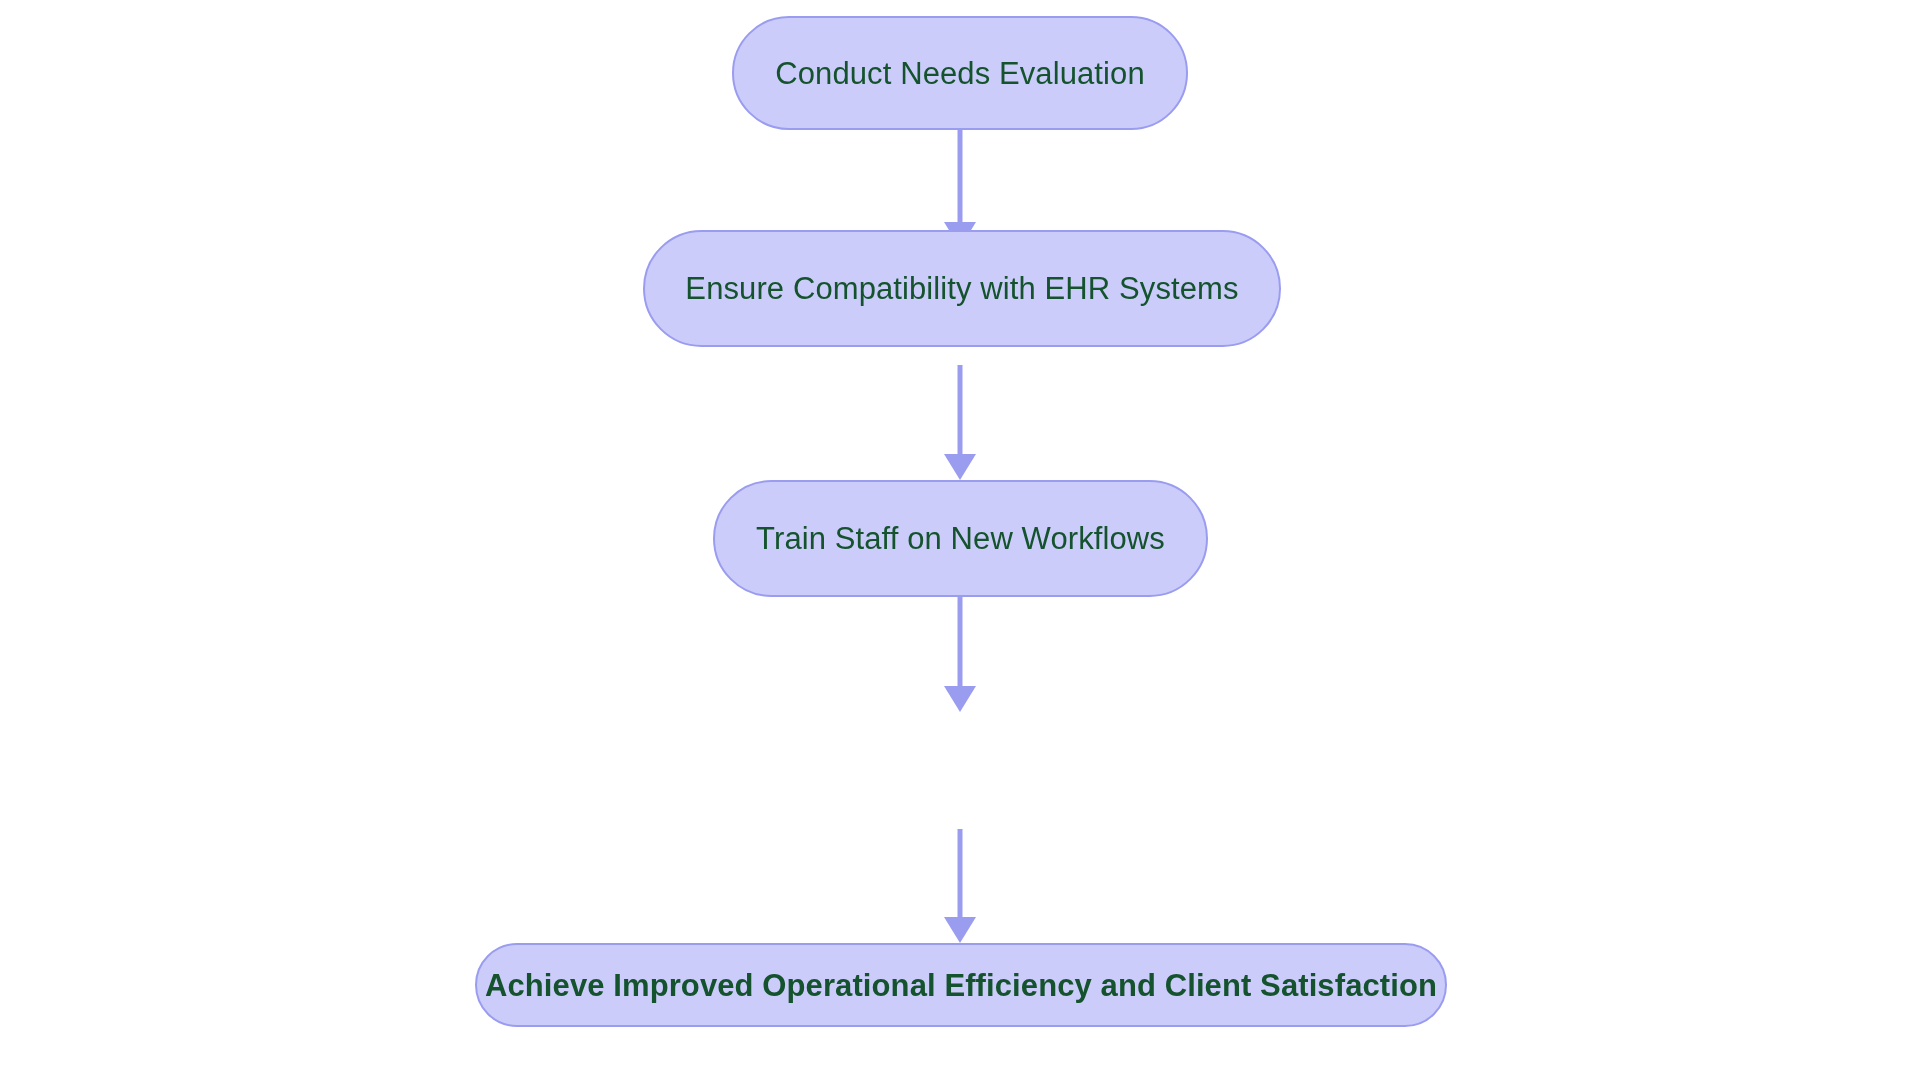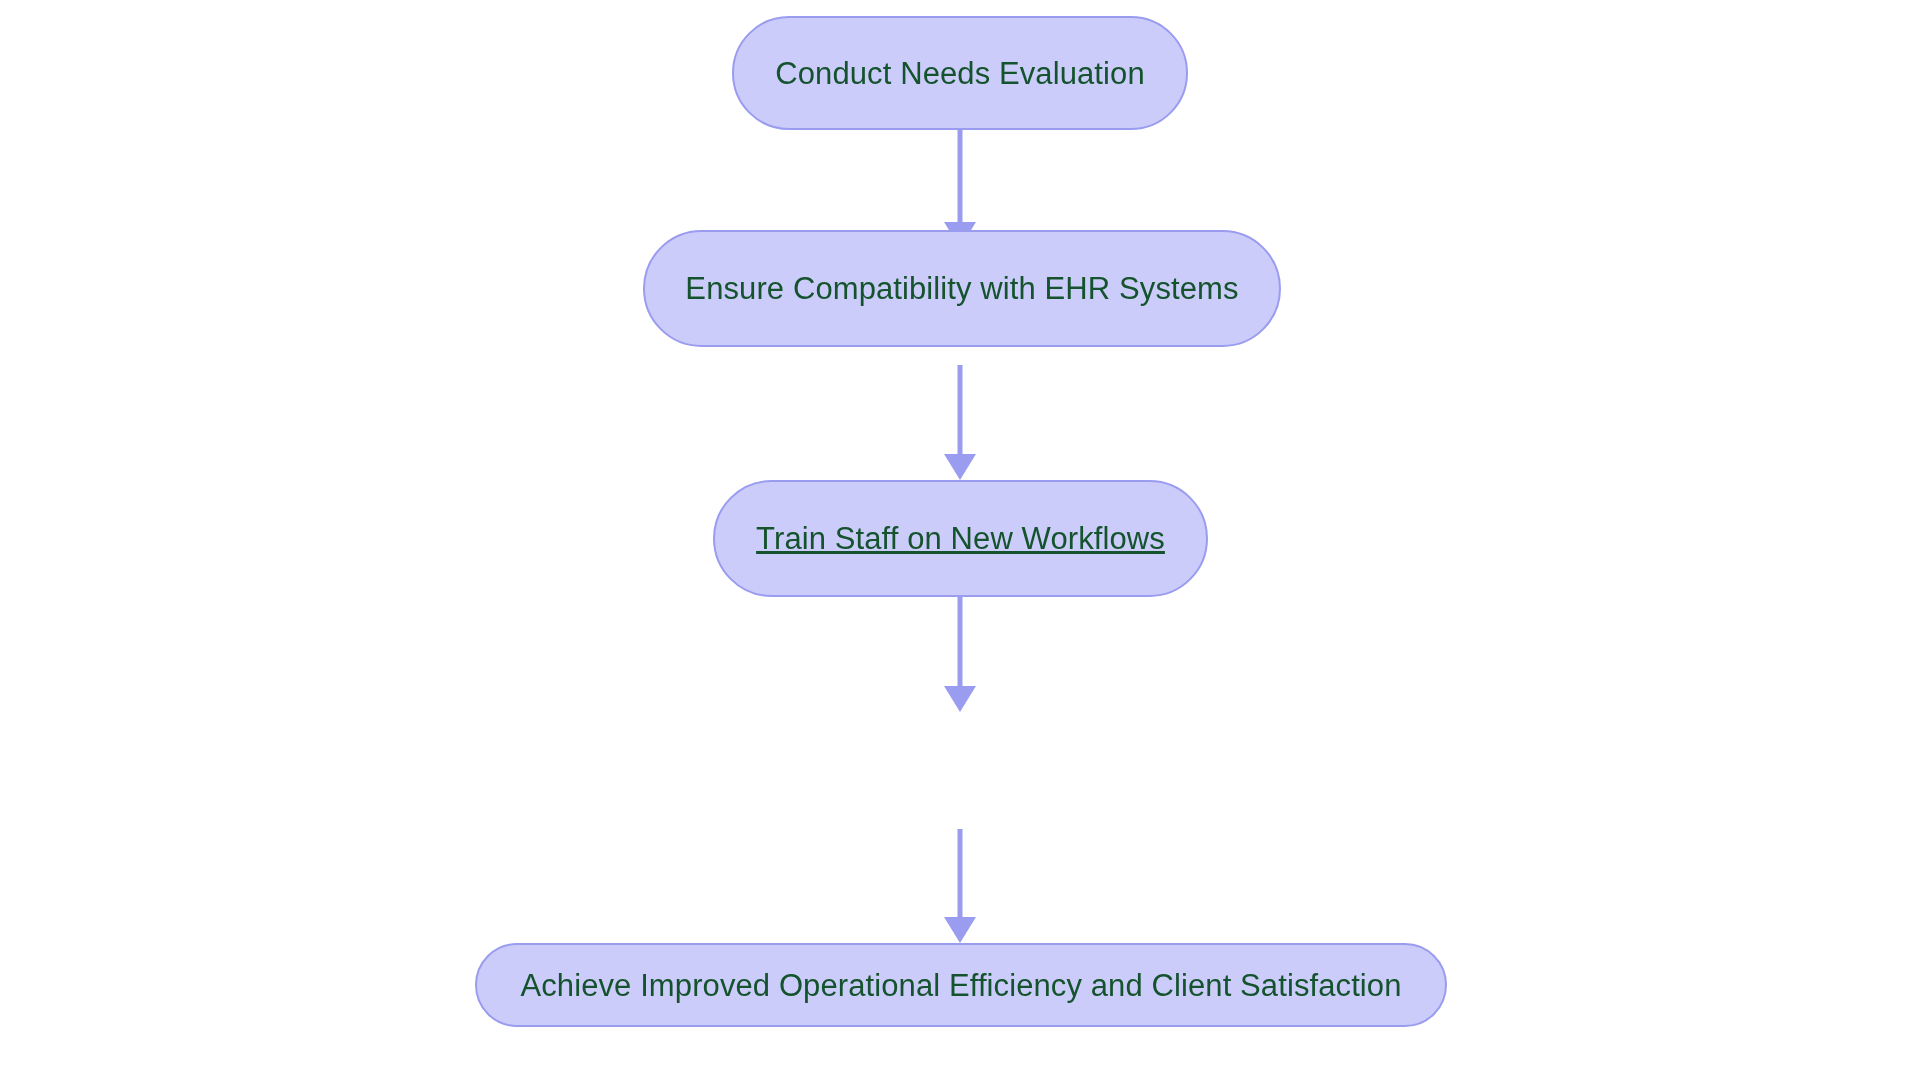--- a/index.html
+++ b/index.html
@@ -89,22 +89,22 @@
   </svg>
 
   <div class="flow-node" style="left:732px; top:16px; width:456px; height:114px;">
     <span class="flow-node-label">Conduct Needs Evaluation</span>
   </div>
 
   <div class="flow-node" style="left:643px; top:230px; width:638px; height:117px;">
     <span class="flow-node-label">Ensure Compatibility with EHR Systems</span>
   </div>
 
-  <div class="flow-node" style="left:713px; top:480px; width:495px; height:117px;text-decoration:underline;">
+  <div class="flow-node" style="left:713px; top:480px; width:495px; height:117px;">
     <span class="flow-node-label">Train Staff on New Workflows</span>
   </div>
 
 
-  <div class="flow-node" style="left:475px; top:943px; width:972px; height:84px;">
+  <div class="flow-node" style="left:475px; top:943px; width:972px; height:84px;font-weight:bold;">
     <span class="flow-node-label">Achieve Improved Operational Efficiency and Client Satisfaction</span>
   </div>
 
 </div>
 
 </body></html>

